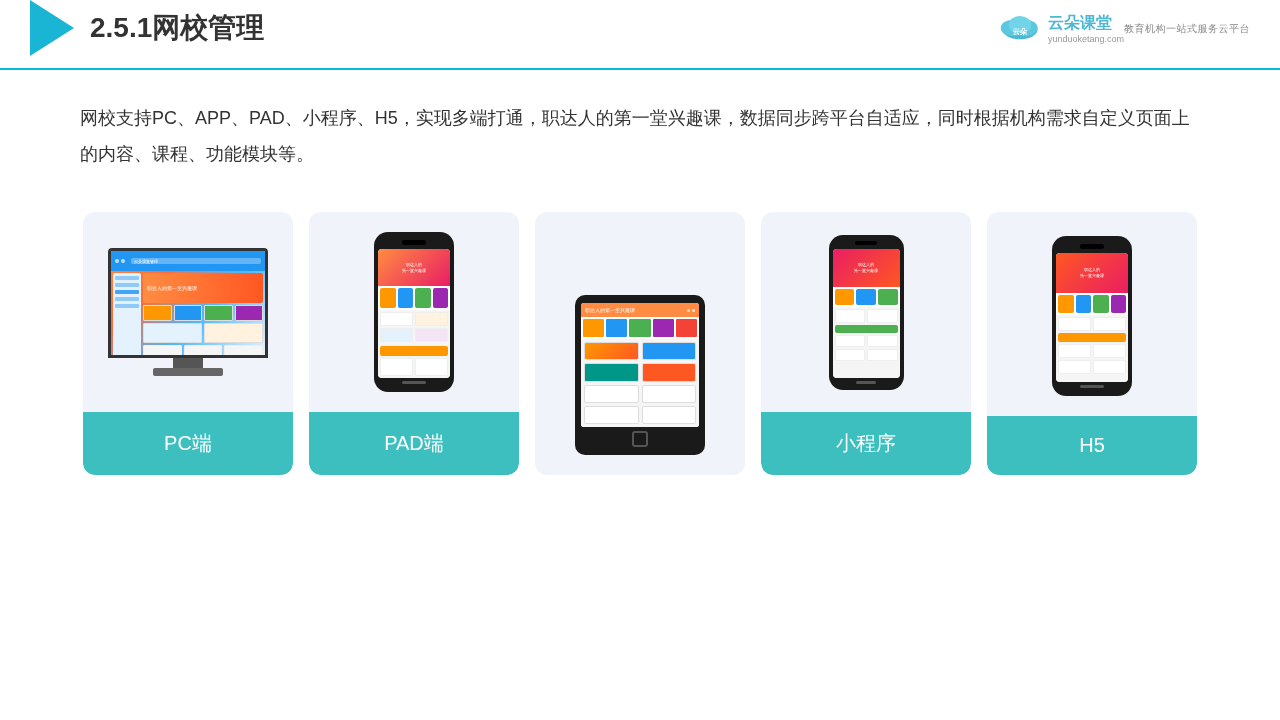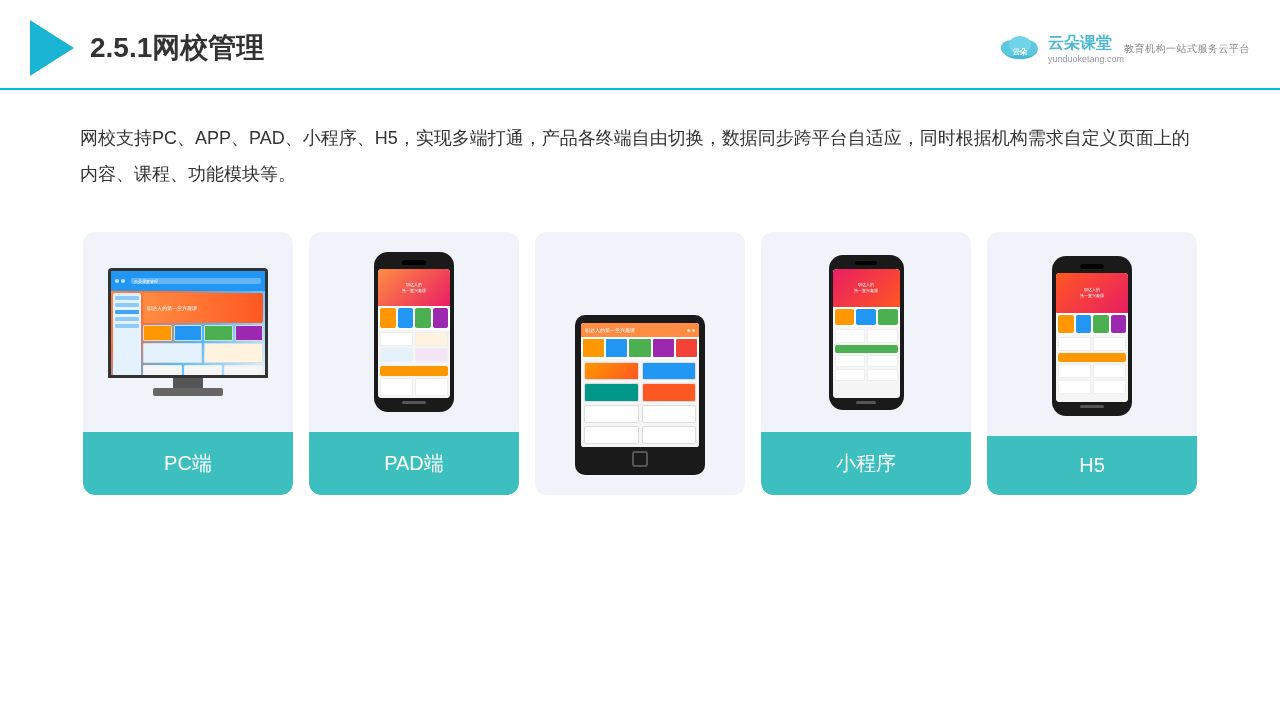--- a/index.html
+++ b/index.html
@@ -9,21 +9,21 @@
       background: #ffffff;
       font-family: 'Microsoft YaHei', 'PingFang SC', sans-serif;
       overflow: hidden;
     }
 
     
     .header {
       display: flex;
       align-items: center;
       justify-content: space-between;
-      padding: 20px 30px 12px 30px;
+      padding: 0 30px 12px 30px;
       border-bottom: 2px solid #00bcd4;
     }
     .header-left {
       display: flex;
       align-items: center;
       gap: 16px;
     }
     .play-icon {
       width: 0;
       height: 0;
@@ -363,21 +363,21 @@
       <div>
         <div style="font-size:16px;font-weight:bold;color:#4db8d4;">云朵课堂</div>
         <div style="font-size:9px;color:#999;">yunduoketang.com</div>
       </div>
     </div>
     <div class="logo-sub">教育机构一站式服务云平台</div>
   </div>
 </div>
 
 <div class="description">
-  <p>网校支持PC、APP、PAD、小程序、H5，实现多端打通，产品各终端自由切换，数据同步跨平台自适应，同时根据机构需求自定义页面上的内容、课程、功能模块等。</p>
+  <p>网校支持PC、APP、PAD、小程序、H5，实现多端打通，职达人的第一堂兴趣课，数据同步跨平台自适应，同时根据机构需求自定义页面上的内容、课程、功能模块等。</p>
 </div>
 
 <div class="cards-container">
 
   <div class="card">
     <div class="card-image-area">
       <div class="pc-mock">
         <div class="pc-screen">
           <div class="pc-screen-inner">
             <div class="pc-topbar">

